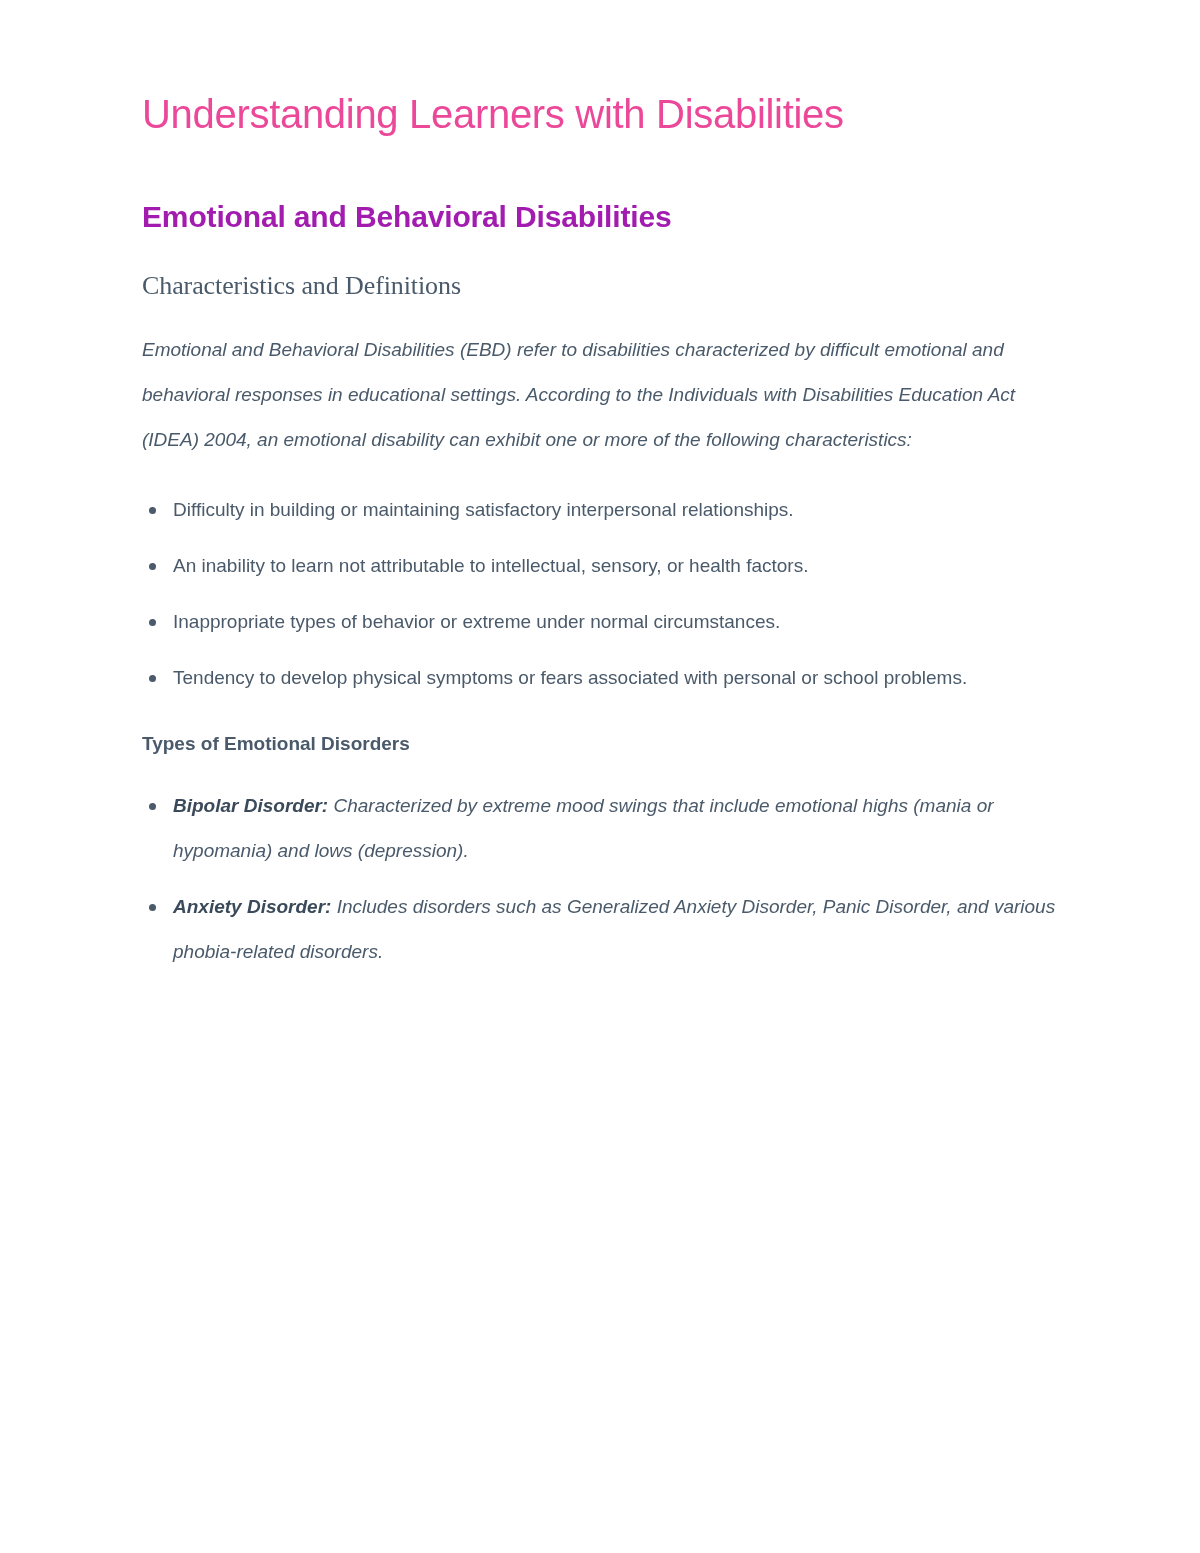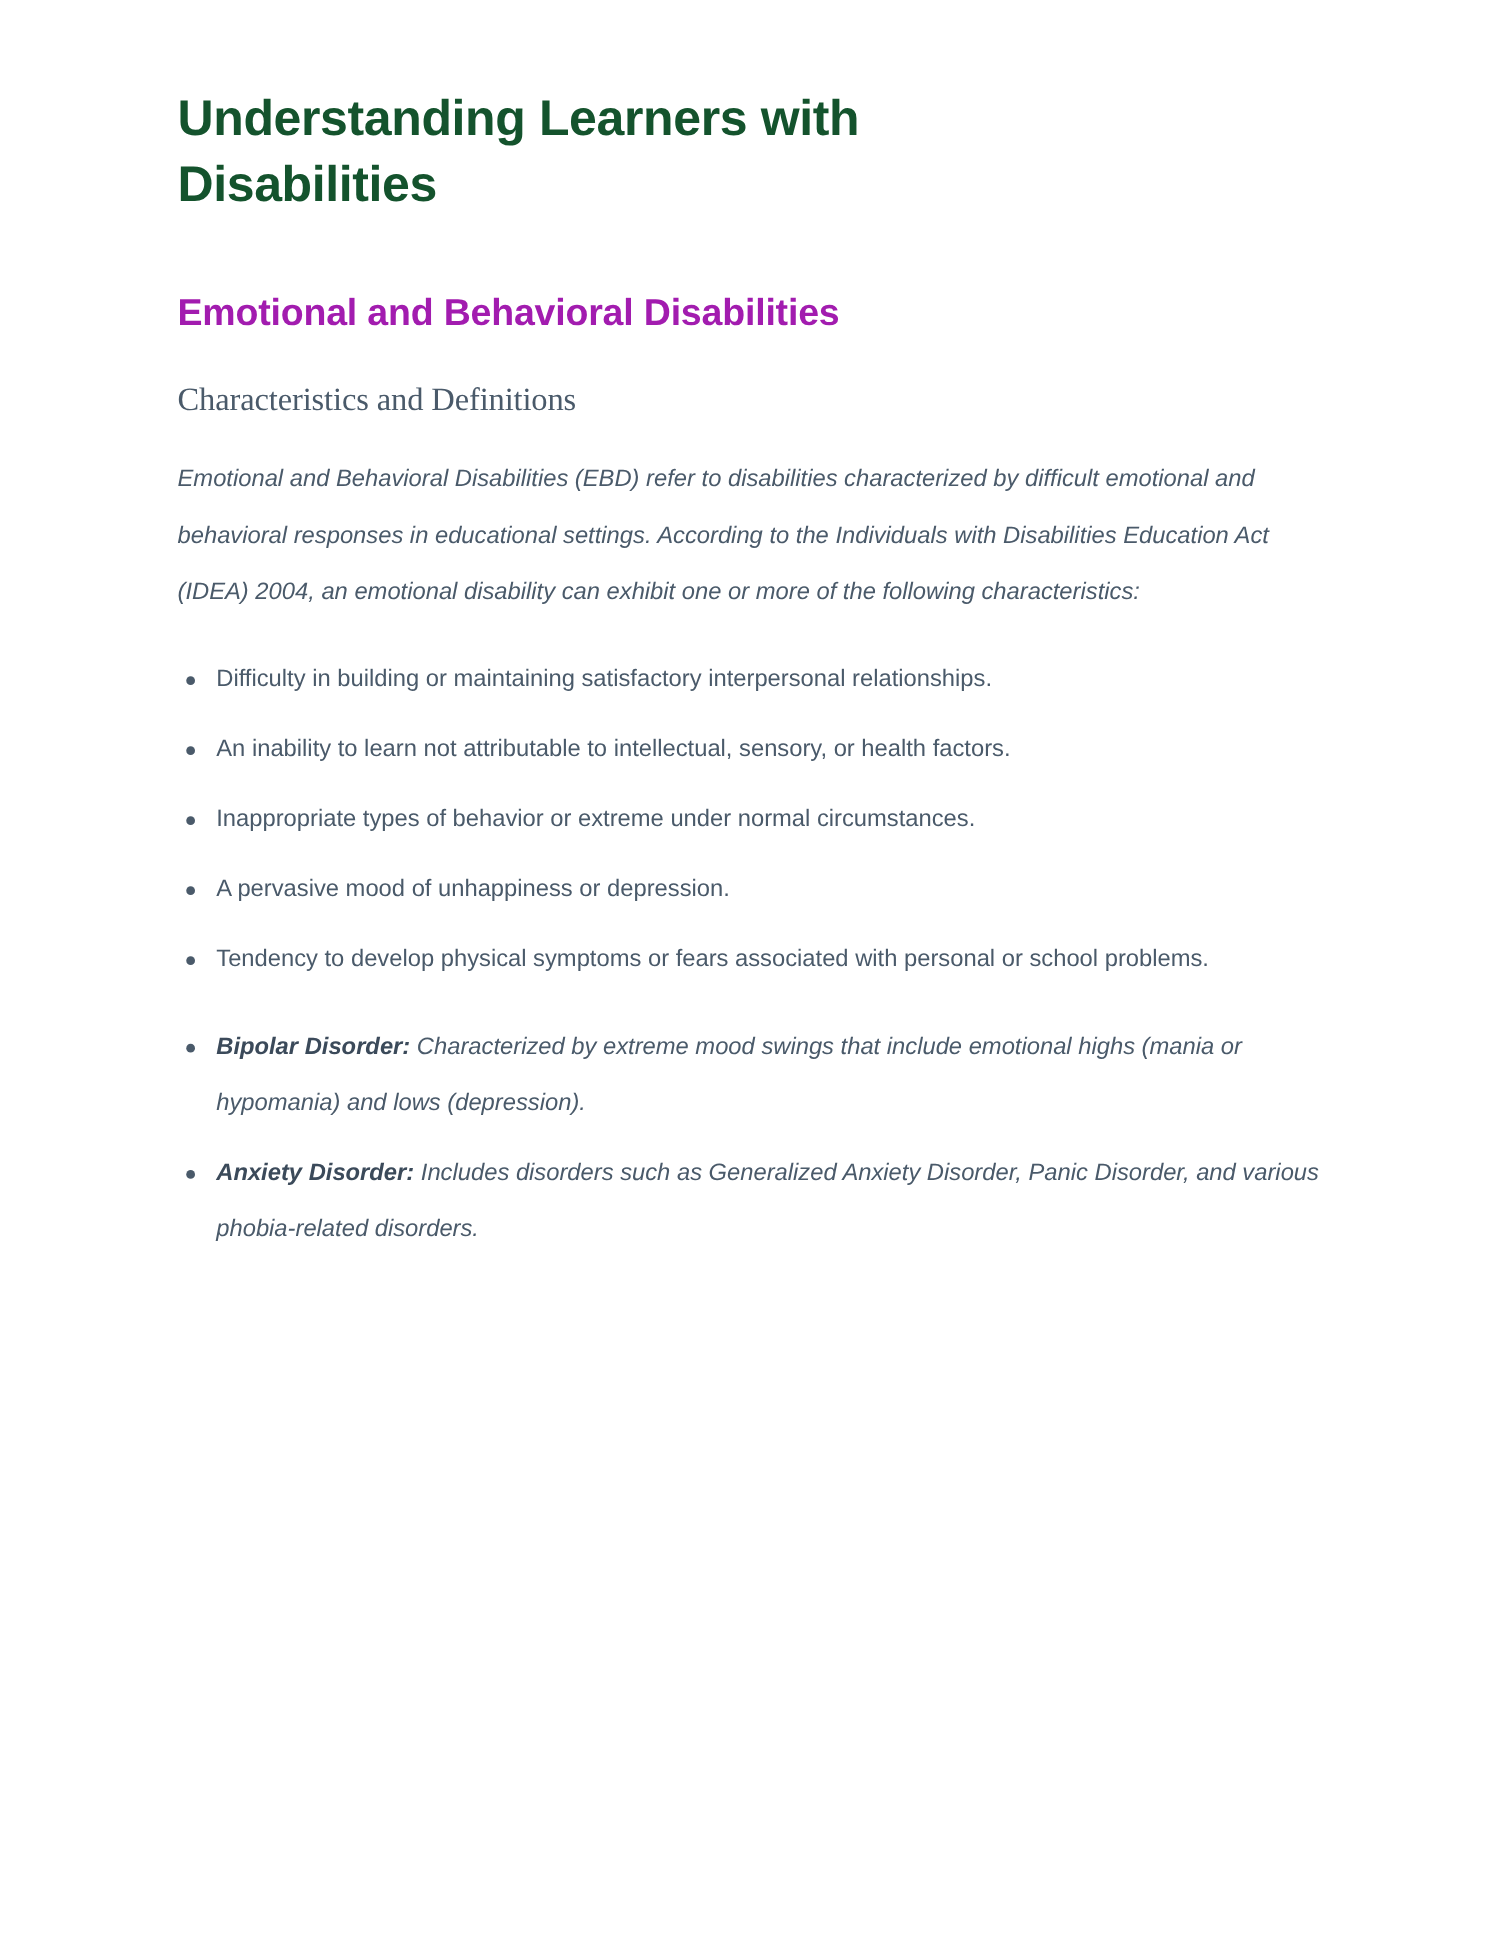--- a/index.html
+++ b/index.html
@@ -29,25 +29,25 @@
     position: absolute;
     left: 142px;
     top: 0;
     width: 925px;
   }
 
   
   .doc-title {
     font-size: 40px;
     line-height: 53px;
-    font-weight: 700;
-    color: #14532d;
+    font-weight: 400;
+    color: #ec4899;
     letter-spacing: -0.3px;
     margin: 0;
-    padding-top: 69px;
+    padding-top: 88px;
     max-width: 730px;
   }
 
   .h2 {
     font-size: 30px;
     line-height: 40px;
     font-weight: 700;
     color: #a21caf;
     letter-spacing: -0.15px;
     margin: 0;
@@ -147,27 +147,25 @@
       <li>
         <span>Difficulty in building or maintaining satisfactory interpersonal relationships.</span>
       </li>
       <li>
         <span>An inability to learn not attributable to intellectual, sensory, or health factors.</span>
       </li>
       <li>
         <span>Inappropriate types of behavior or extreme under normal circumstances.</span>
       </li>
       <li>
-        <span>A pervasive mood of unhappiness or depression.</span>
-      </li>
-      <li>
         <span>Tendency to develop physical symptoms or fears associated with personal or school problems.</span>
       </li>
     </ul>
 
+    <h4 class="h4">Types of Emotional Disorders</h4>
 
     <ul class="bullet-list tight">
       <li>
         <span class="run-in">Bipolar Disorder:</span><span> Characterized by extreme mood swings that include emotional highs (mania or hypomania) and lows (depression).</span>
       </li>
       <li>
         <span class="run-in">Anxiety Disorder:</span><span> Includes disorders such as Generalized Anxiety Disorder, Panic Disorder, and various phobia-related disorders.</span>
       </li>
     </ul>
 

